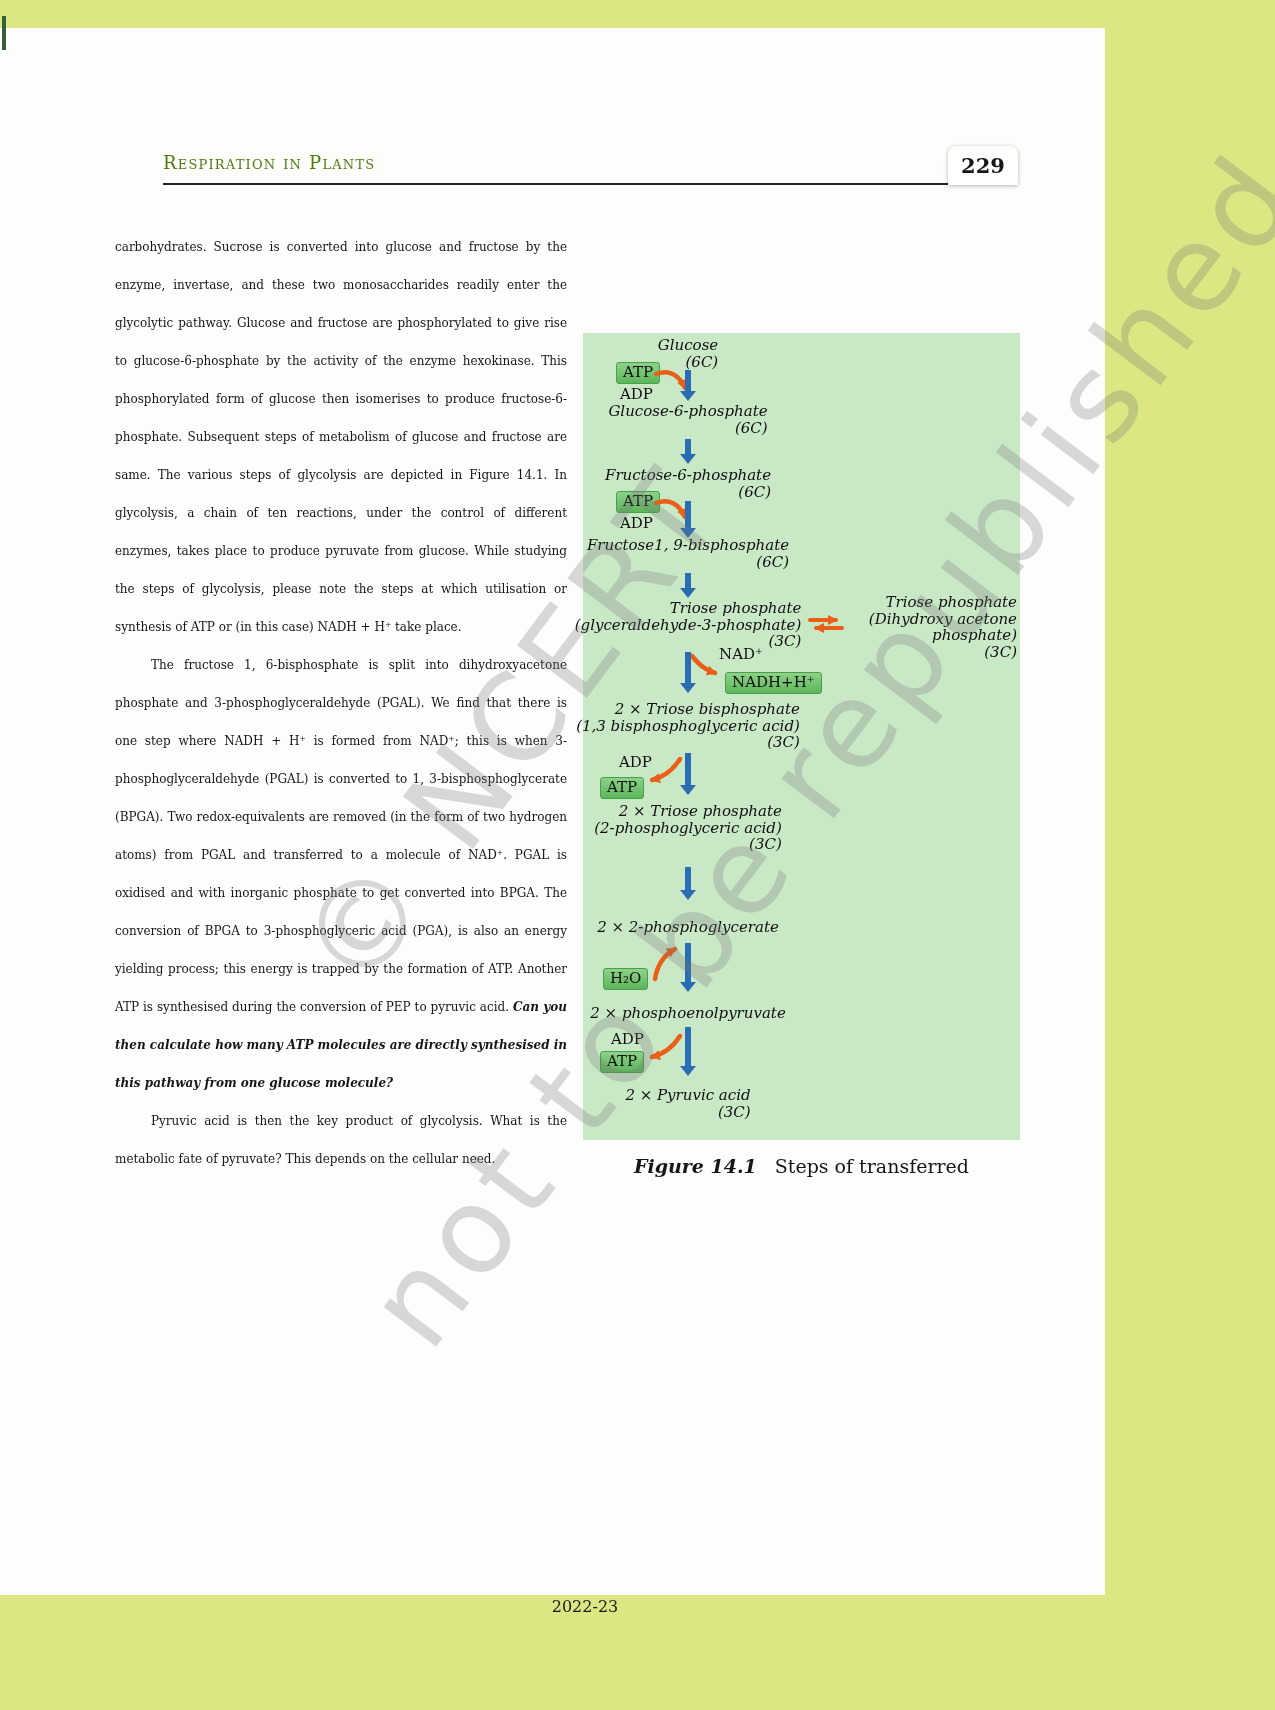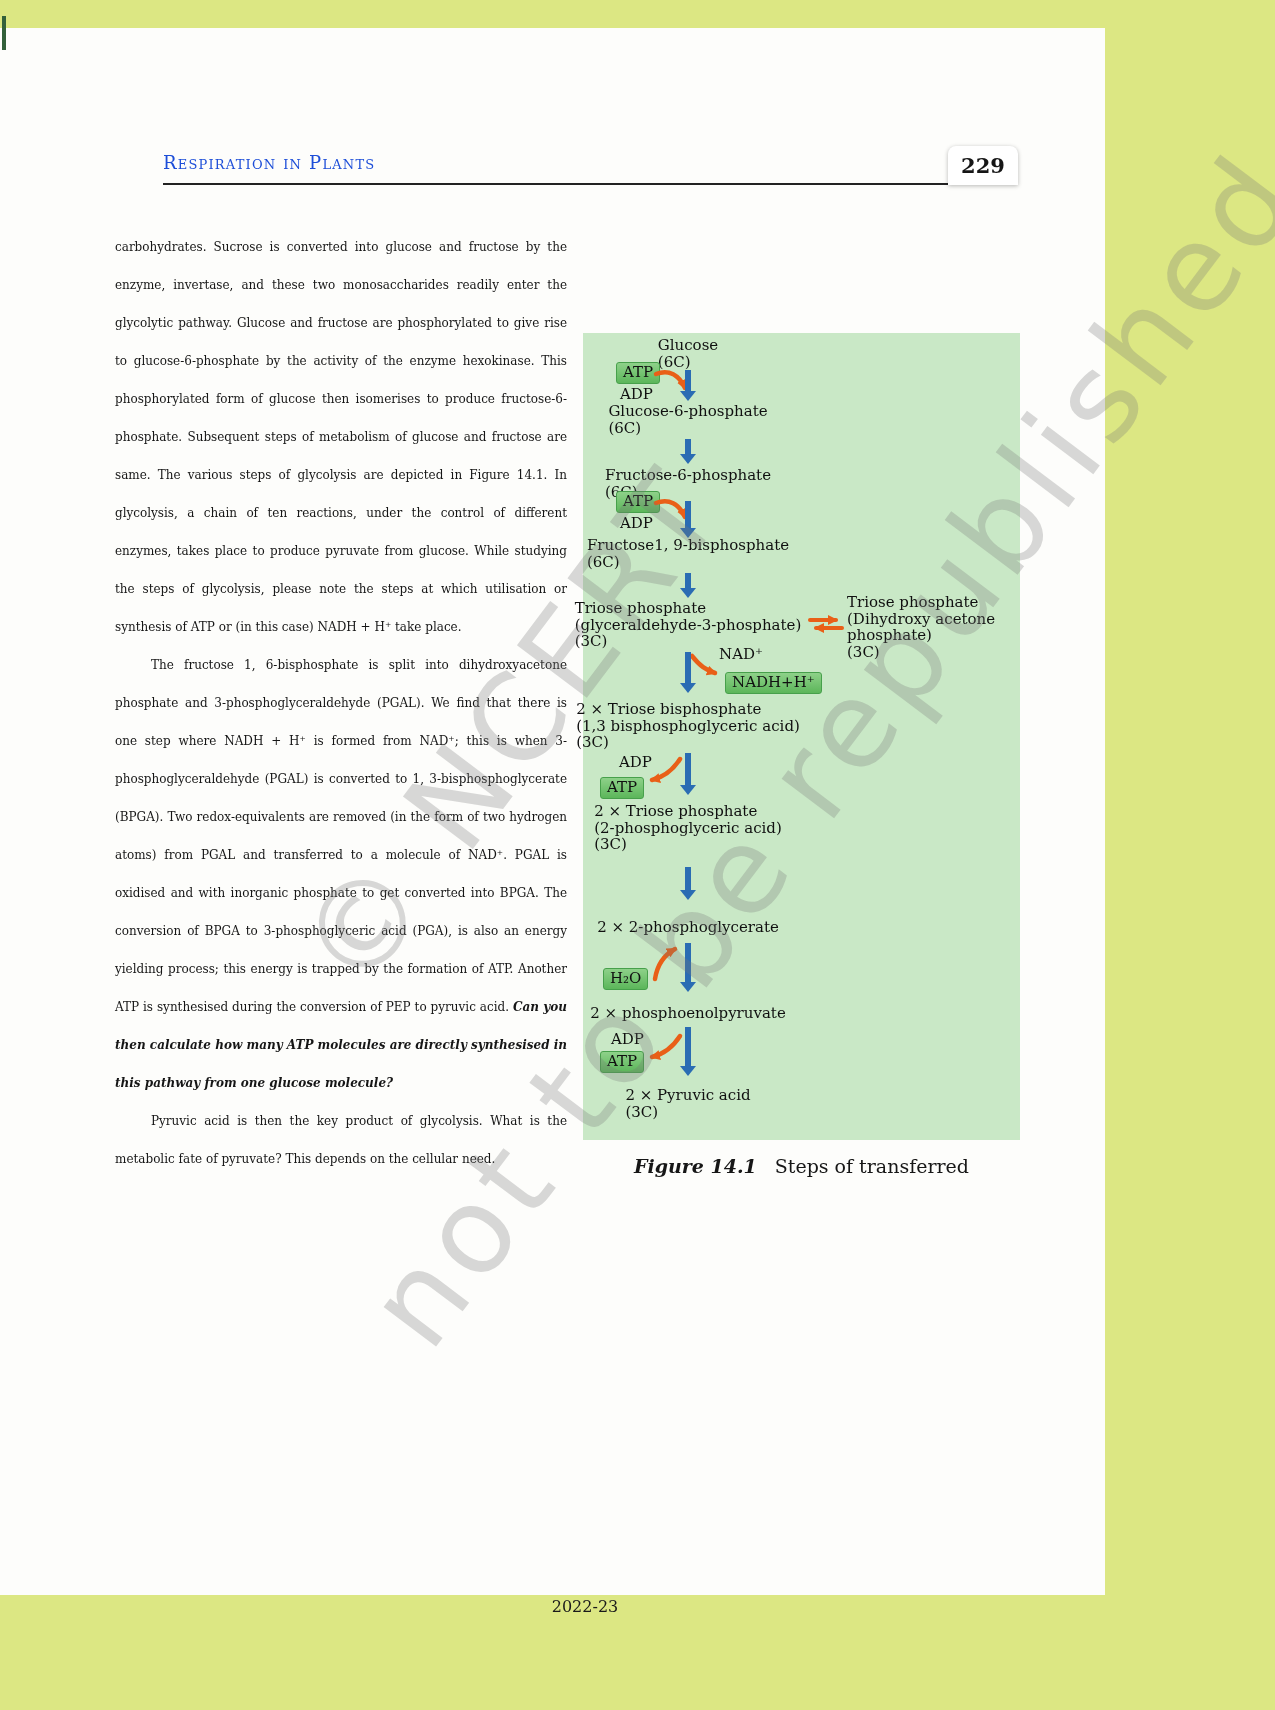--- a/index.html
+++ b/index.html
@@ -7,34 +7,34 @@
   .page {
     position:relative; width:1275px; height:1710px;
     background:#fdfdfb; overflow:hidden;
     font-family:"DejaVu Serif", serif; color:#161616;
   }
   .band-top    { position:absolute; left:0; top:0; width:100%; height:28px; background:#dce783; }
   .band-right  { position:absolute; top:0; right:0; width:170px; height:100%; background:#dce783; }
   .band-bottom { position:absolute; left:0; top:1595px; width:100%; height:115px; background:#dce783; }
   .spine-mark  { position:absolute; left:2px; top:16px; width:4px; height:34px; background:#33603a; }
 
-  .header-title { position:absolute; left:163px; top:152px; font-variant:small-caps; font-size:18px; letter-spacing:1.2px; color:#1d4ed8; }
+  .header-title { position:absolute; left:163px; top:152px; font-variant:small-caps; font-size:18px; letter-spacing:1.2px; color:#4d7c0f; }
   .header-rule  { position:absolute; left:163px; top:183px; width:854px; height:2px; background:#222; }
   .page-num     { position:absolute; left:948px; top:146px; width:70px; height:39px; background:#ffffff;
                   border-radius:8px 8px 0 0; box-shadow:0 1px 4px rgba(0,0,0,0.28);
                   display:flex; align-items:center; justify-content:center; font-size:21px; font-weight:bold; }
 
   .body-text { position:absolute; left:115px; top:228px; width:452px; font-size:12px; line-height:38px; text-align:justify; }
   .body-text p { margin:0; }
   .body-text p.indent { text-indent:36px; }
   .question { font-weight:bold; font-style:italic; }
 
   .figure { position:absolute; left:583px; top:333px; width:437px; height:807px; background:#c9e8c6;
             font-size:15px; line-height:16.5px; color:#101010; }
-  .fnode  { position:absolute; transform:translateX(-50%); text-align:left; }
+  .fnode  { position:absolute; transform:translateX(-50%); text-align:right;font-style:italic; }
   .plabel { position:absolute; }
   .gbox   { position:absolute; background:linear-gradient(#8ed189,#5cb65a); border:1px solid #47a04b;
             border-radius:3px; padding:1px 6px 2px; }
   .barrow { position:absolute; left:102px; width:6px; background:#2a6cb3; }
   .barrow::after { content:""; position:absolute; left:-5px; bottom:-9px; width:0; height:0;
                    border:8px solid transparent; border-bottom:none; border-top:10px solid #2a6cb3; }
   .oarrow { position:absolute; overflow:visible; }
   .oarrow path { stroke:#e95f17; stroke-width:4.5; fill:none; stroke-linecap:round; }
   .oarrow.darrow path { stroke-width:4; }
 

